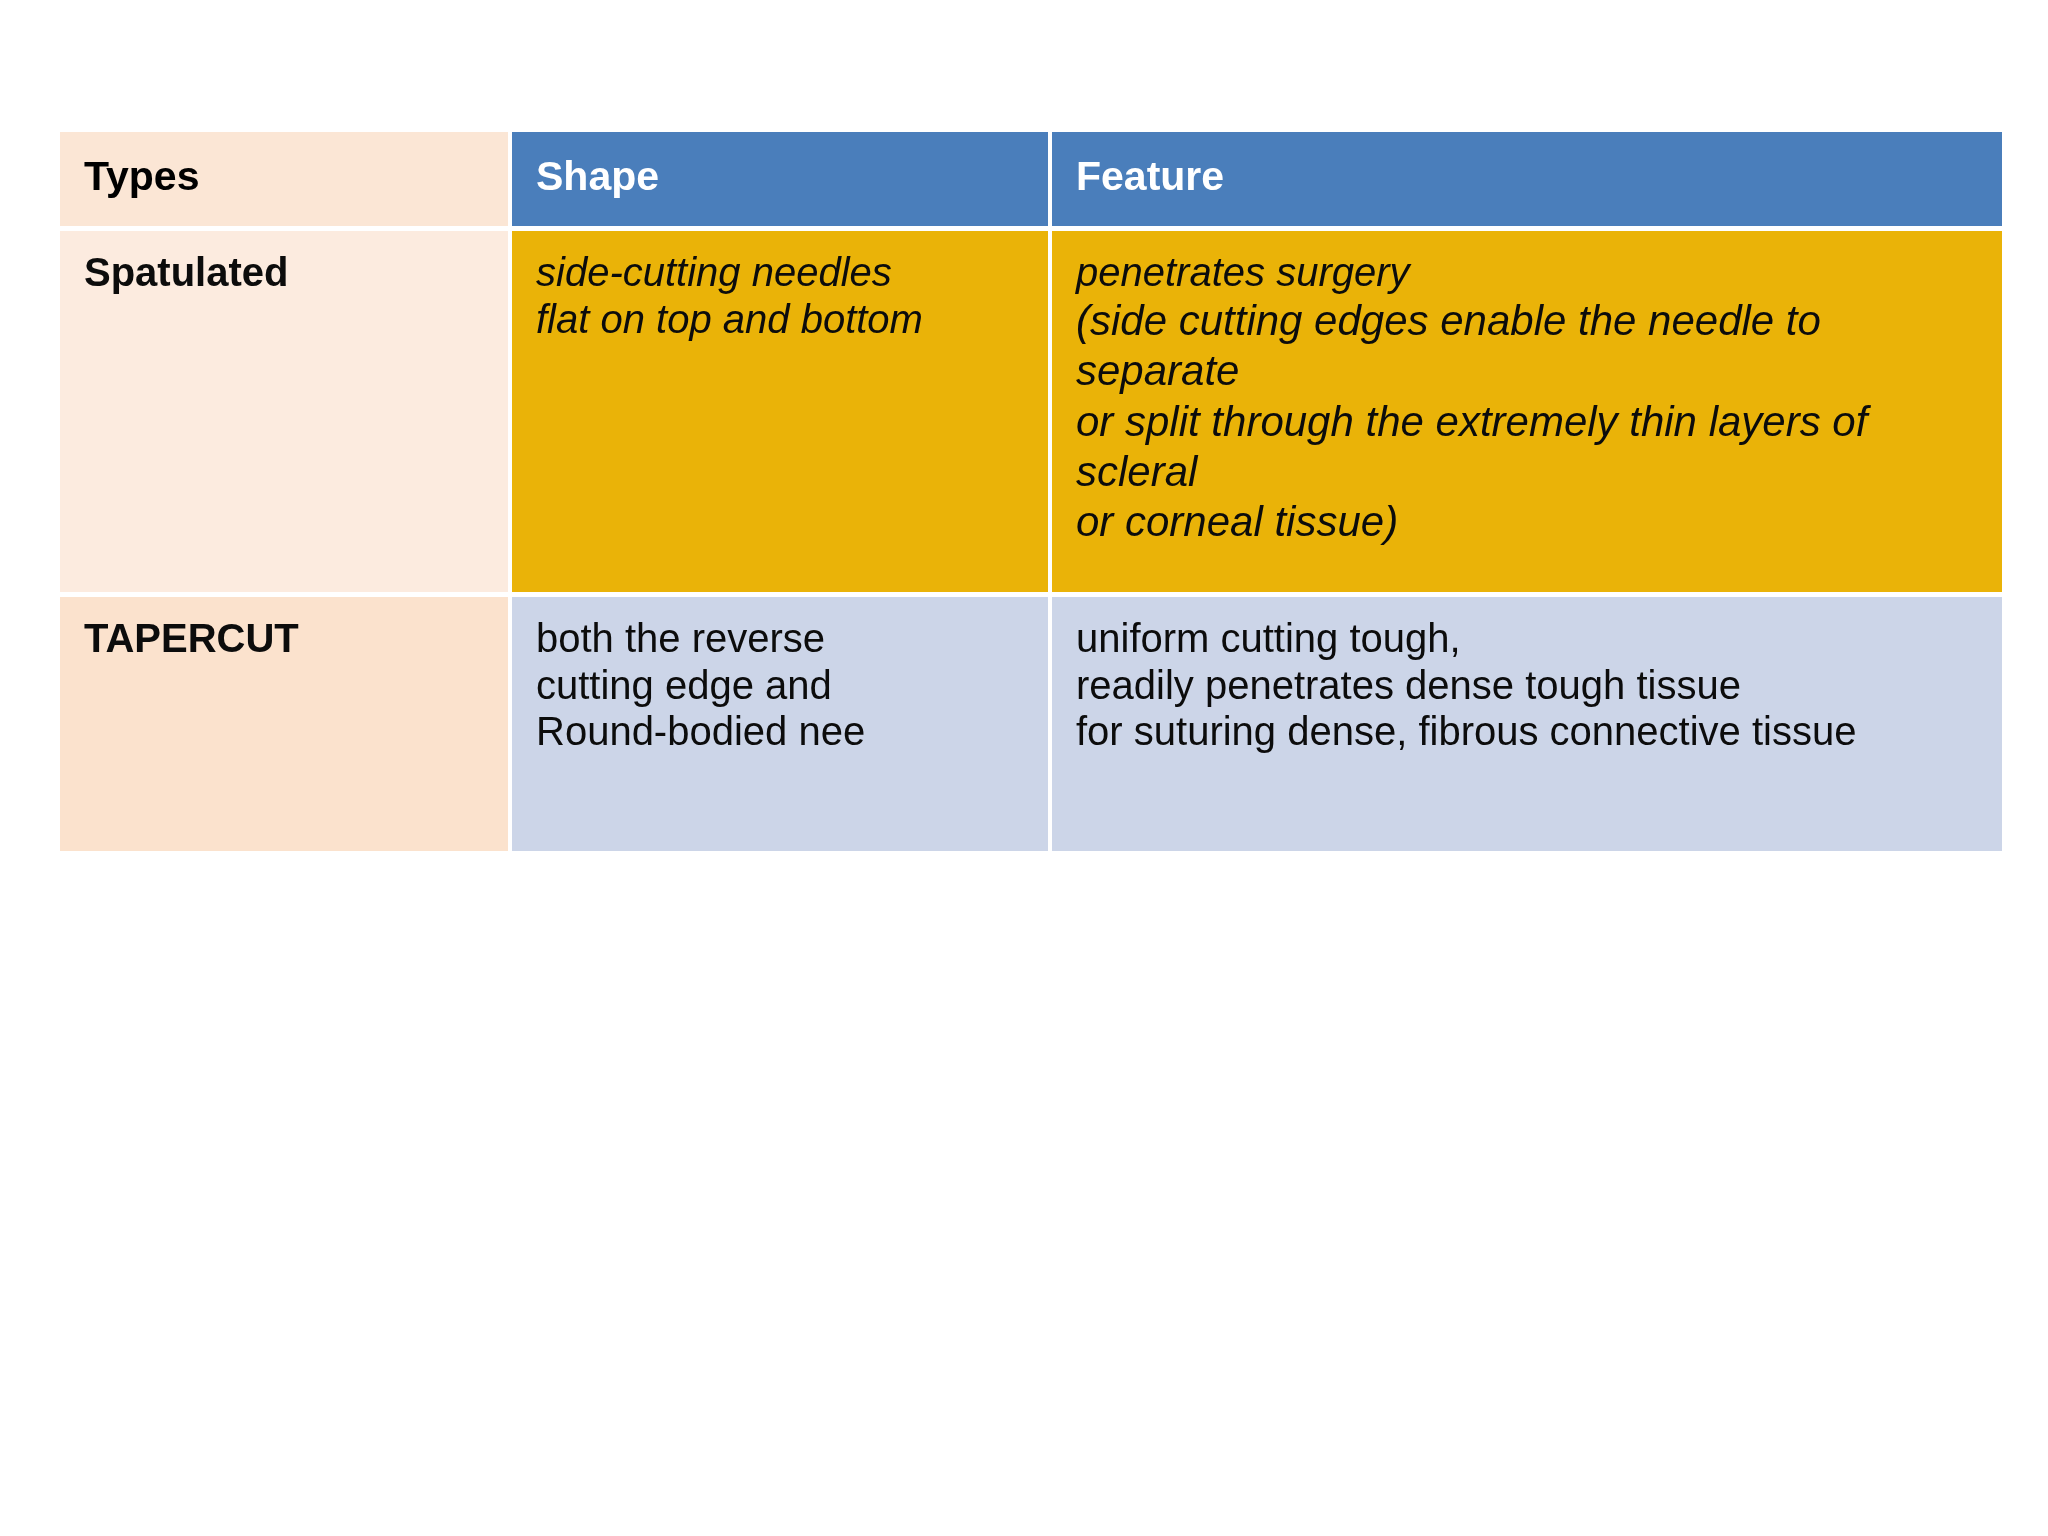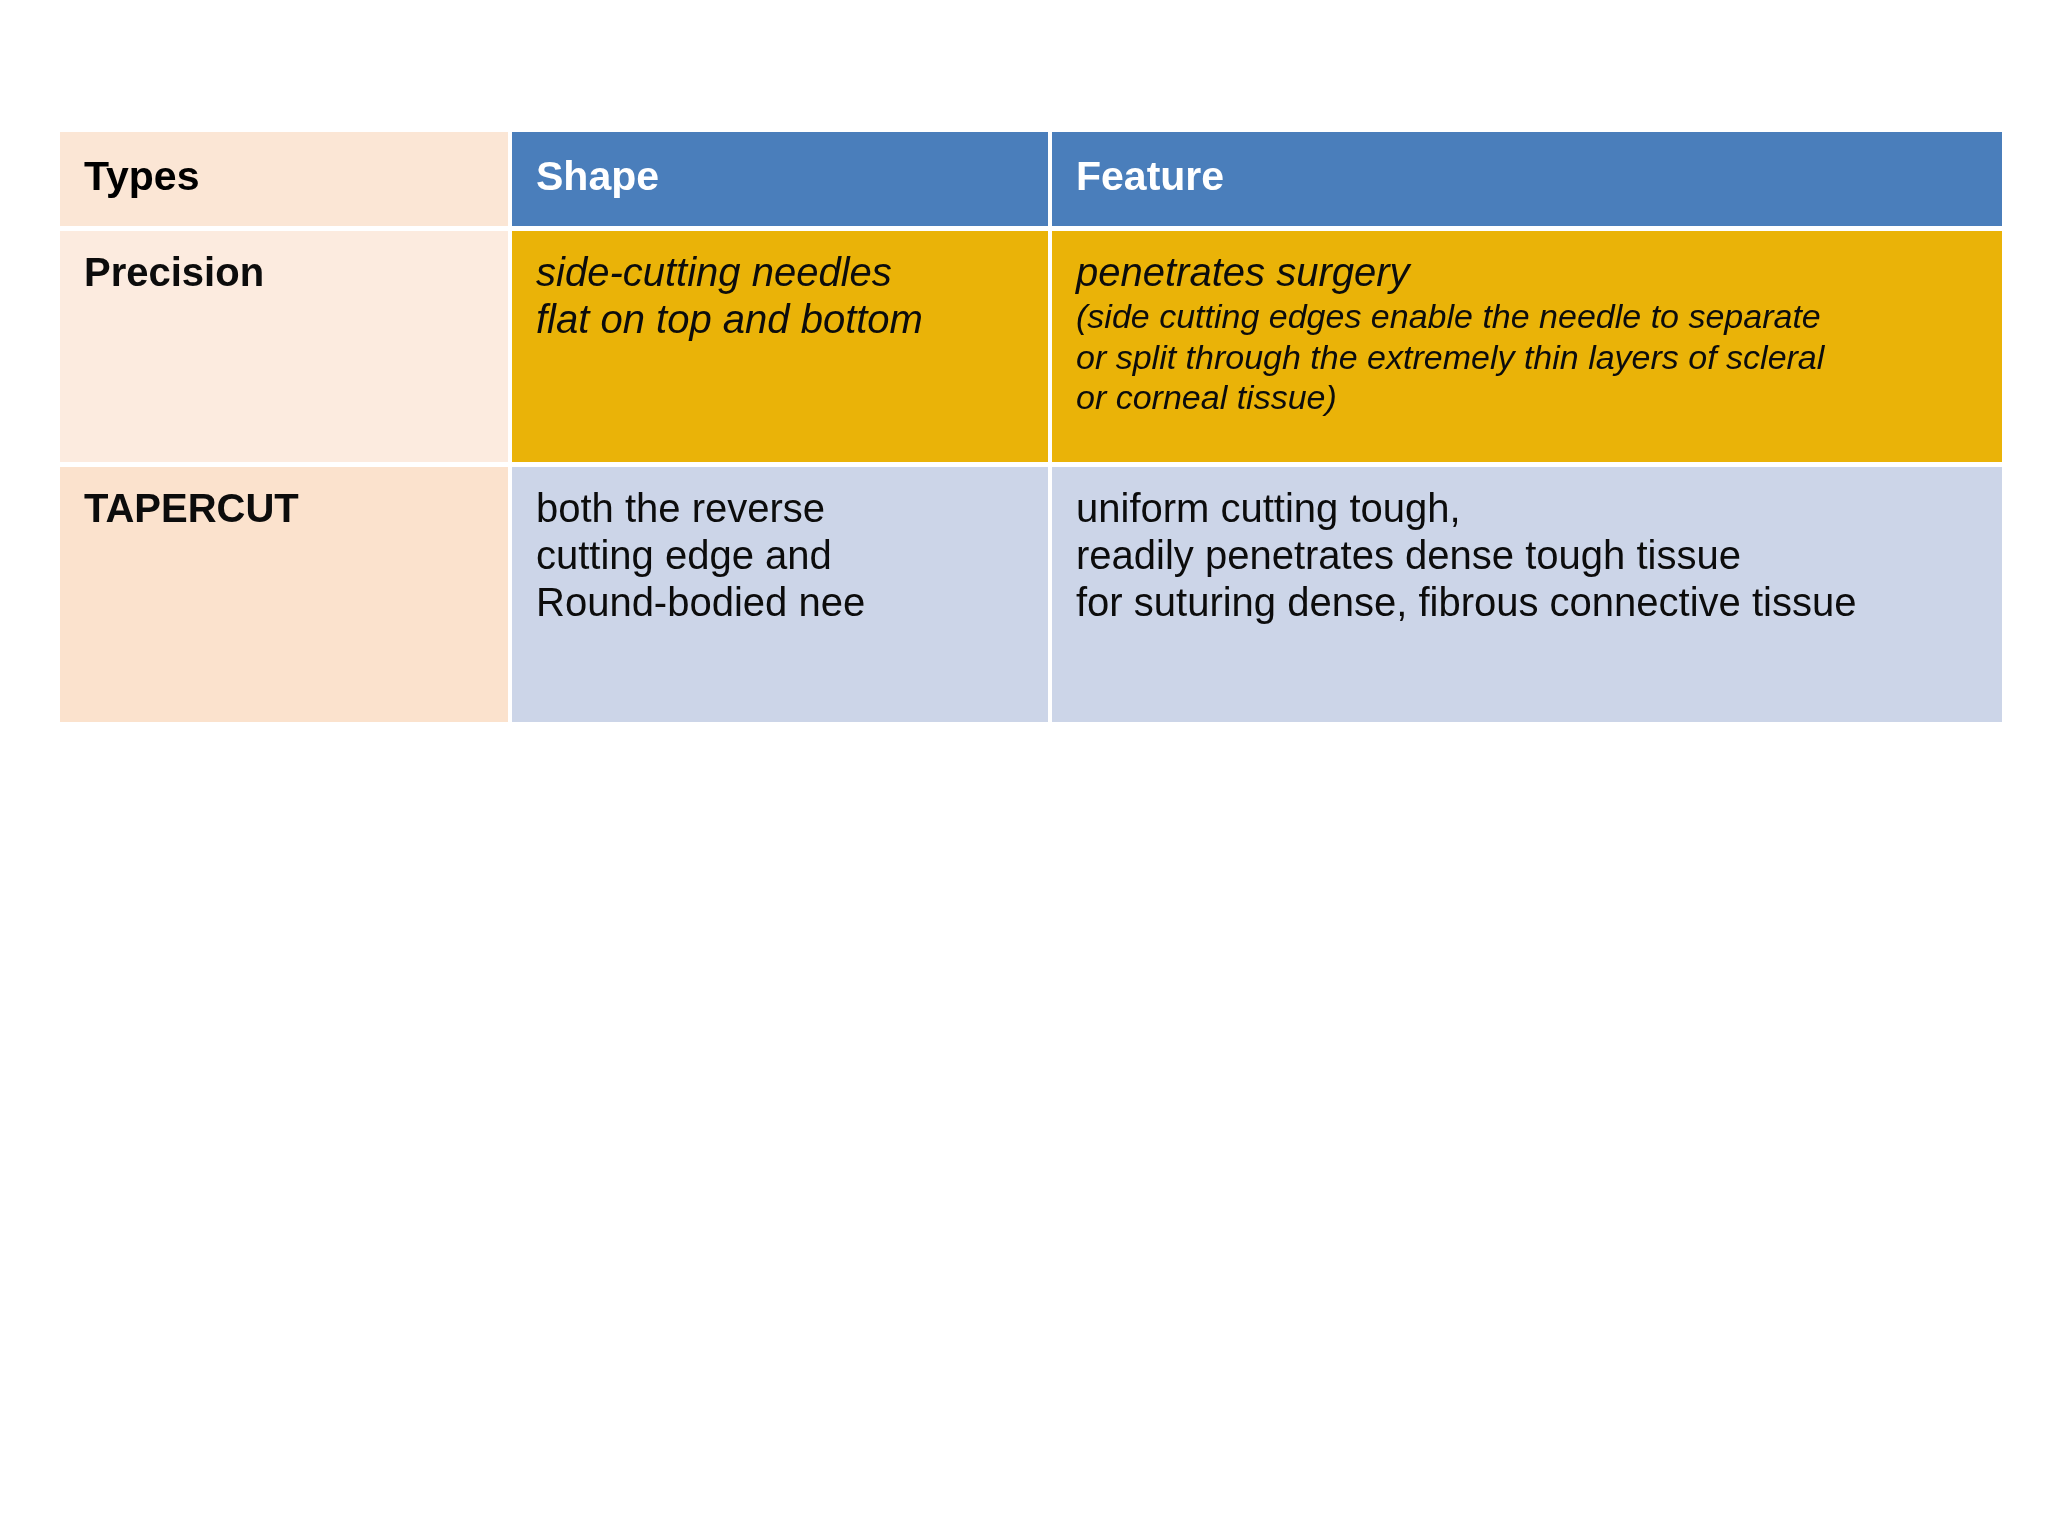--- a/index.html
+++ b/index.html
@@ -91,21 +91,21 @@
 
   tr.band-b td.c-types   { background: #fcebdf; }
   tr.band-b td.c-shape,
   tr.band-b td.c-feature { background: #eab308; font-style: italic; }
 
   tr.row-sep td { border-top: 5px solid #ffffff; }
 
   .line { display: block; }
 
   .sub {
-    font-size: 34px;
+    font-size: 42px;
     line-height: 1.20;
   }
 
   .pad-bottom-1 { padding-bottom: 40px; }
   .pad-bottom-2 { padding-bottom: 44px; }
   .pad-bottom-3 { padding-bottom: 96px; }
 </style>
 </head>
 <body>
 
@@ -124,21 +124,21 @@
           <th class="h-shape">Shape</th>
           <th class="h-feature">Feature</th>
         </tr>
       </thead>
 
       <tbody>
 
 
         <tr class="band-b row-sep">
           <td class="c-types pad-bottom-2">
-            <span class="line">Precision</span>
+            <span class="line">Spatulated</span>
           </td>
           <td class="c-shape pad-bottom-2">
             <span class="line">side-cutting needles</span>
             <span class="line">flat on top and bottom</span>
           </td>
           <td class="c-feature pad-bottom-2">
             <span class="line">penetrates surgery</span>
             <span class="line sub">(side cutting edges enable the needle to separate</span>
             <span class="line sub">or split through the extremely thin layers of scleral</span>
             <span class="line sub">or corneal tissue)</span>

